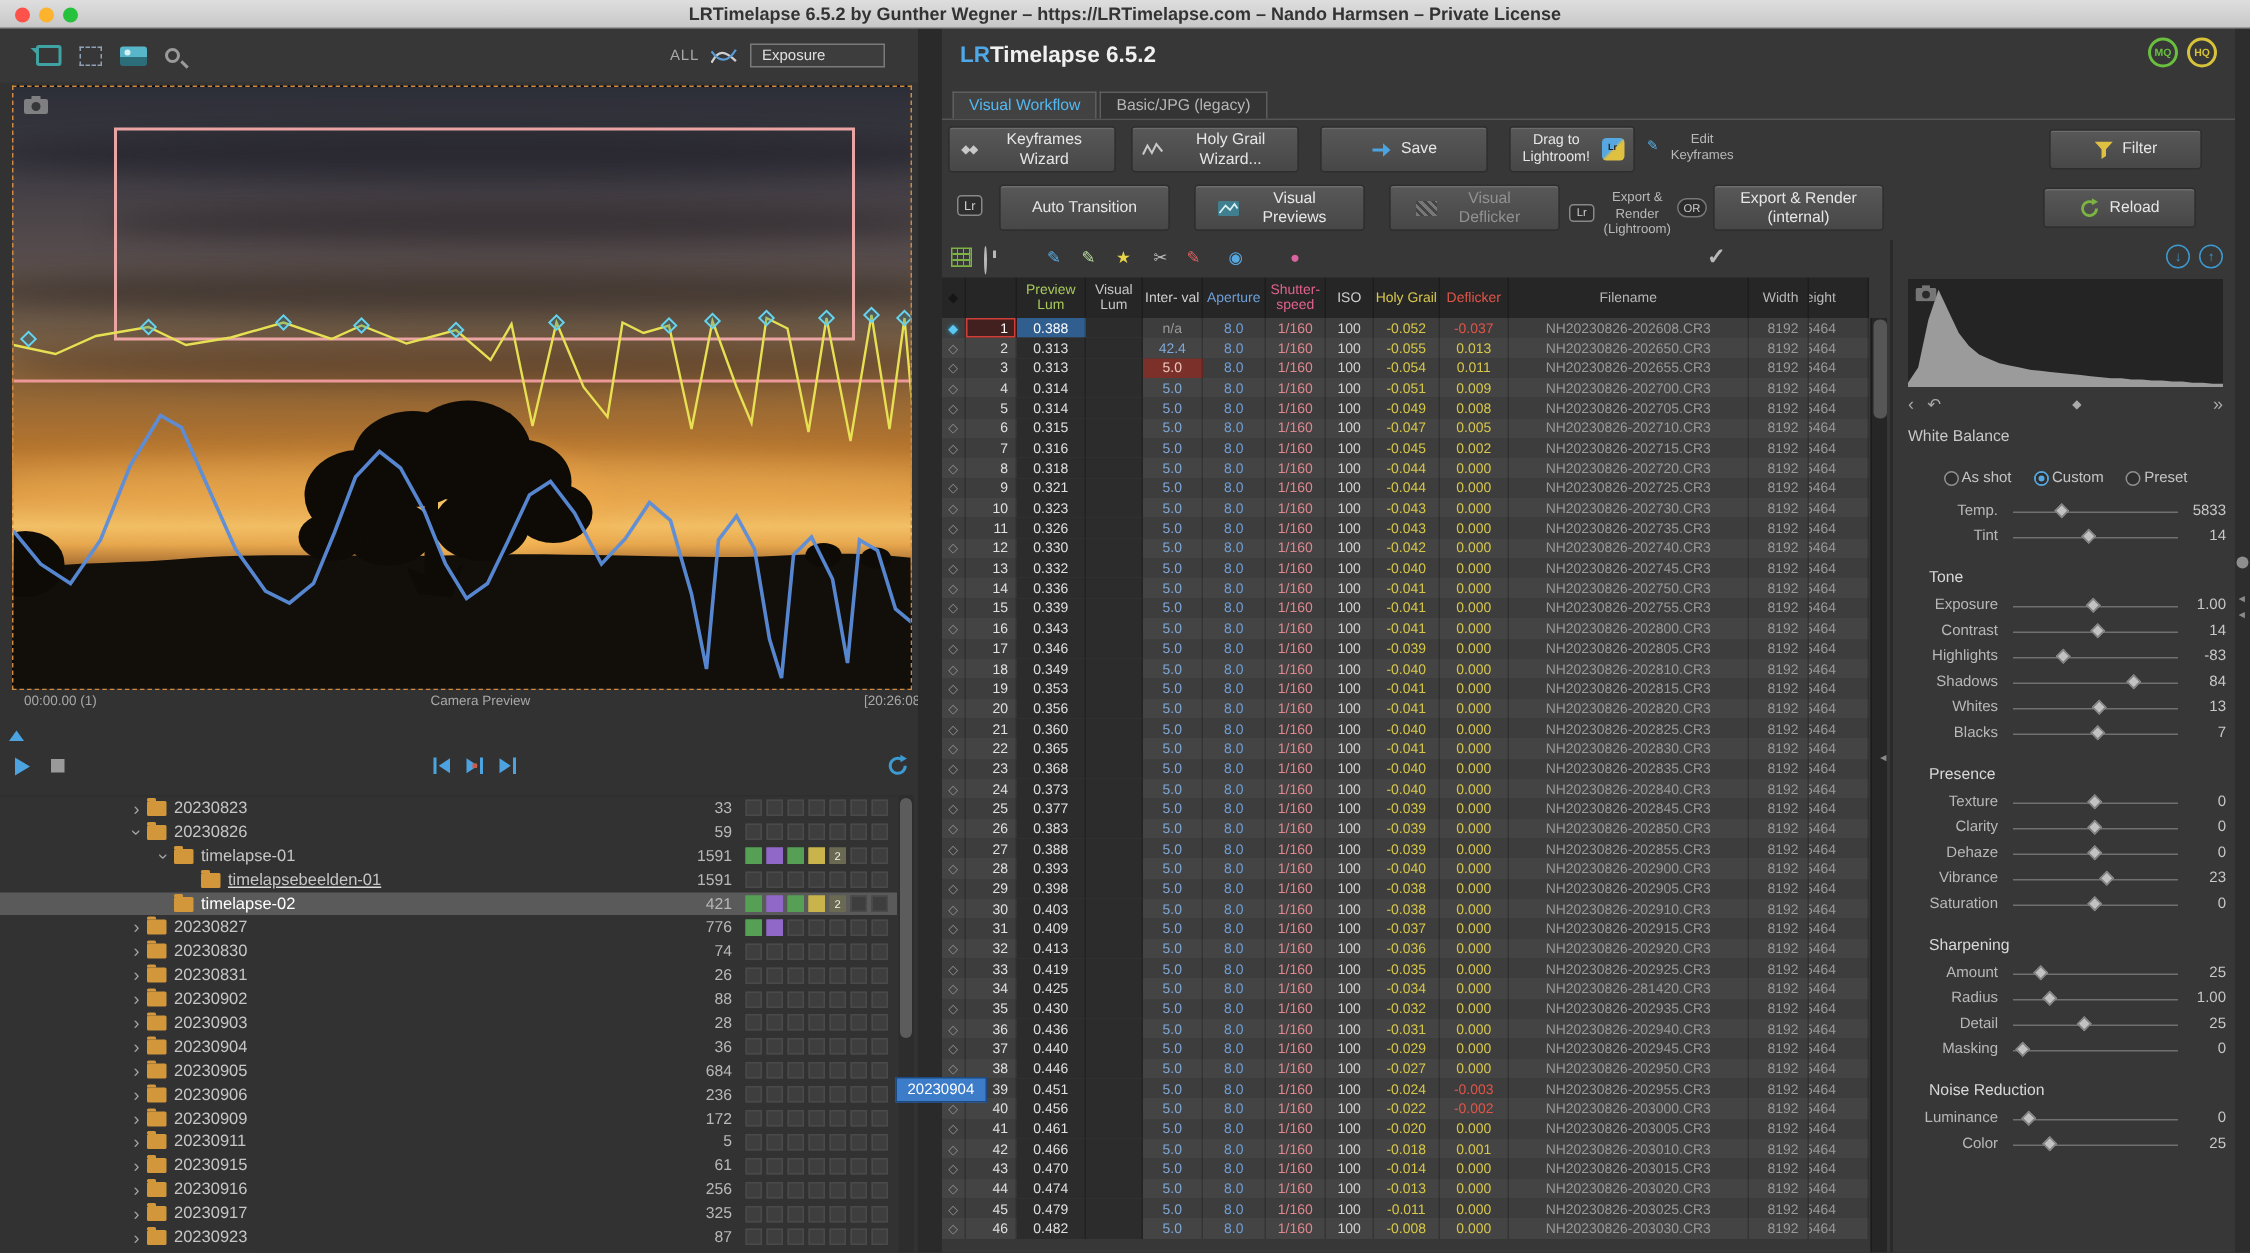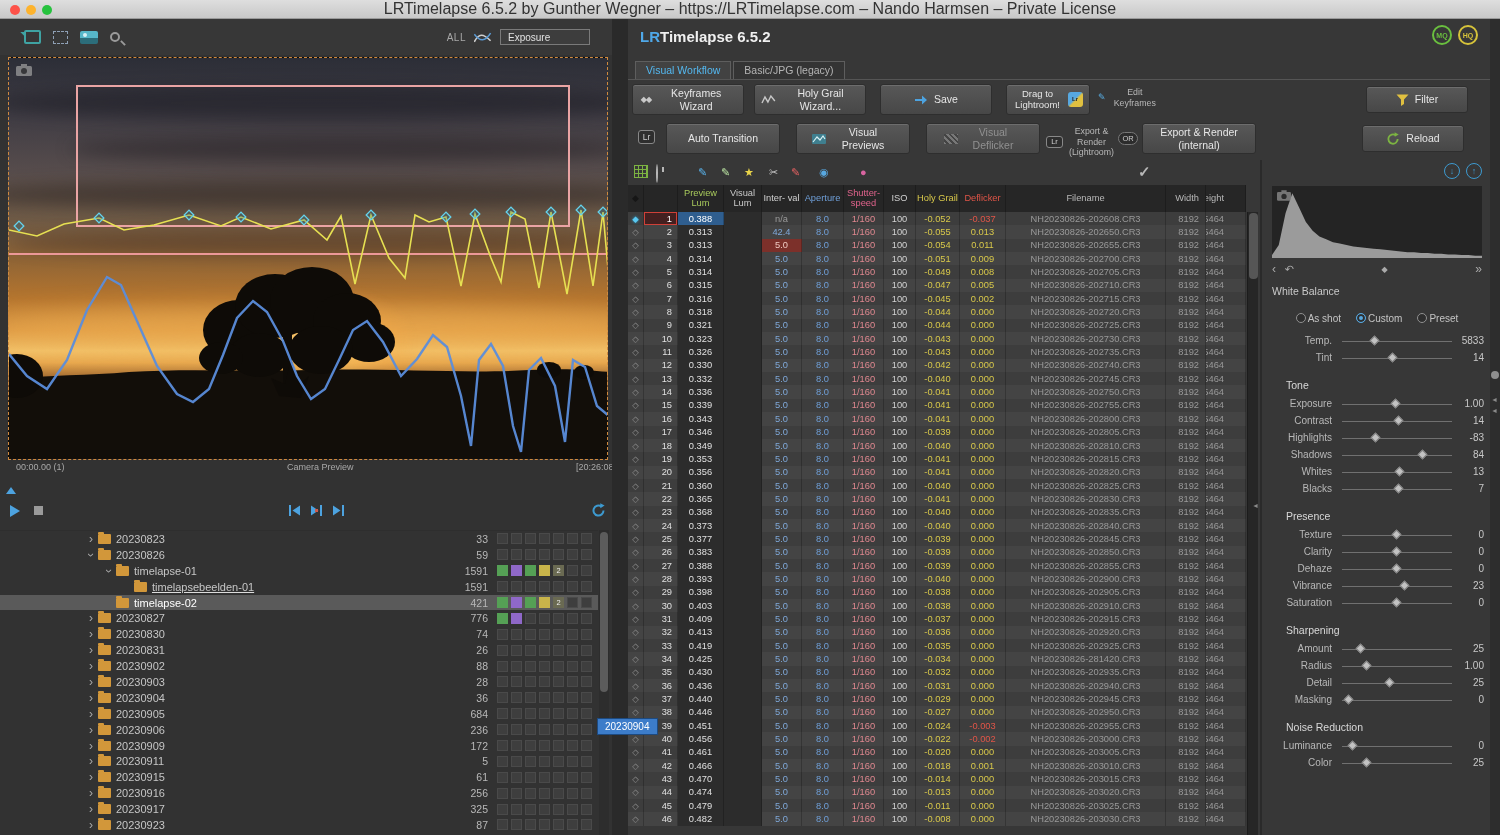--- a/index.html
+++ b/index.html
@@ -1,21 +1,21 @@
 <!DOCTYPE html>
 <html><head>
 <meta charset="utf-8">
 <style>
 *{margin:0;padding:0;box-sizing:border-box}
 body{width:1500px;height:835px;position:relative;overflow:hidden;background:#323232;
      font-family:"Liberation Sans",sans-serif;color:#ddd;-webkit-font-smoothing:antialiased}
 
 .titlebar{position:absolute;top:0;left:0;right:0;height:19px;background:linear-gradient(#dedede,#c8c8c8);
   border-bottom:1px solid #9a9a9a;display:flex;align-items:center;justify-content:center;z-index:10}
-.titlebar .title{font-size:16px;font-weight:normal;color:#333}
+.titlebar .title{font-size:12px;font-weight:bold;color:#333}
 .tl{position:absolute;top:4.5px;width:10px;height:10px;border-radius:50%}
 .tl.r{left:10px;background:#fd5249}.tl.y{left:26px;background:#fdb32e}.tl.g{left:42px;background:#26c23e}
 
 .left-toolbar{position:absolute;top:19px;left:0;width:612px;height:36px;display:flex;align-items:center;padding:0 20px;background:#373737}
 .ti{display:inline-block;margin-left:12px}
 .ti-new{width:17px;height:14px;border:2px solid #3fa3a3;border-radius:2px;margin-left:4px;position:relative}
 .ti-new::after{content:"";position:absolute;left:-4px;top:-4px;border:4px solid transparent;border-bottom-color:#3fa3a3;transform:rotate(45deg)}
 .ti-marquee{width:15px;height:13px;border:1.5px dashed #8fa0b5}
 .ti-image{width:18px;height:13px;border-radius:2px;background:linear-gradient(180deg,#57b7c9 55%,#2c6d7a 55%);position:relative}
 .ti-image::after{content:"";position:absolute;left:3px;top:2px;width:4px;height:4px;border-radius:50%;background:#d8f0f4}
@@ -132,21 +132,21 @@
 .develop{position:absolute;left:636px;top:141px;width:226px;height:675px;overflow:hidden;font-size:10px}
 .sync{position:absolute;width:16px;height:16px;border:1.5px solid #3d9ad0;border-radius:50%;color:#3d9ad0;display:flex;align-items:center;justify-content:center;font-size:9px;top:3px}
 .sync.a{right:30px}.sync.b{right:8px}
 .histo{position:relative;margin:26px 8px 0;width:210px;height:72px;background:#242424}
 .histo svg{position:absolute;inset:0}
 .histo .cam{position:absolute;left:5px;top:4px;opacity:.8}
 .navrow{display:flex;align-items:center;justify-content:space-between;padding:4px 8px 0;color:#aaa}
 .navrow .g1{font-size:12px}.navrow .g2{font-size:11px}.navrow .gd{font-size:8px}
 .wb-label{margin:9px 0 0 8px;font-size:10.5px;color:#c8c8c8}
 .wb-options{display:flex;justify-content:center;gap:15px;margin-top:16px;color:#c4c4c4}
-.radio{display:flex;align-items:flex-start;gap:2px}
+.radio{display:flex;align-items:flex-end;gap:2px}
 .rdot{width:10px;height:10px;border:1px solid #909090;border-radius:50%;background:#2e2e2e}
 .rdot.on{border-color:#57a8e0;background:#57a8e0;box-shadow:inset 0 0 0 2px #2e2e2e}
 .srow{display:flex;align-items:center;height:17px}
 .slabel{width:78px;text-align:right;padding-right:10px;color:#b8b8b8}
 .strack{flex:1;position:relative;height:10px}
 .strack::before{content:"";position:absolute;left:0;right:0;top:5px;height:1px;background:#707070}
 .sthumb{position:absolute;top:1.5px;width:7px;height:7px;background:#c2c2c2;border:1px solid #808080;transform:rotate(45deg);margin-left:-4px}
 .svalue{width:38px;text-align:right;padding-right:6px;color:#c8c8c8}
 .sec-title{margin:13px 0 4px 22px;font-size:10.5px;color:#d8d8d8}
 .wb-sliders{margin-top:8px}

